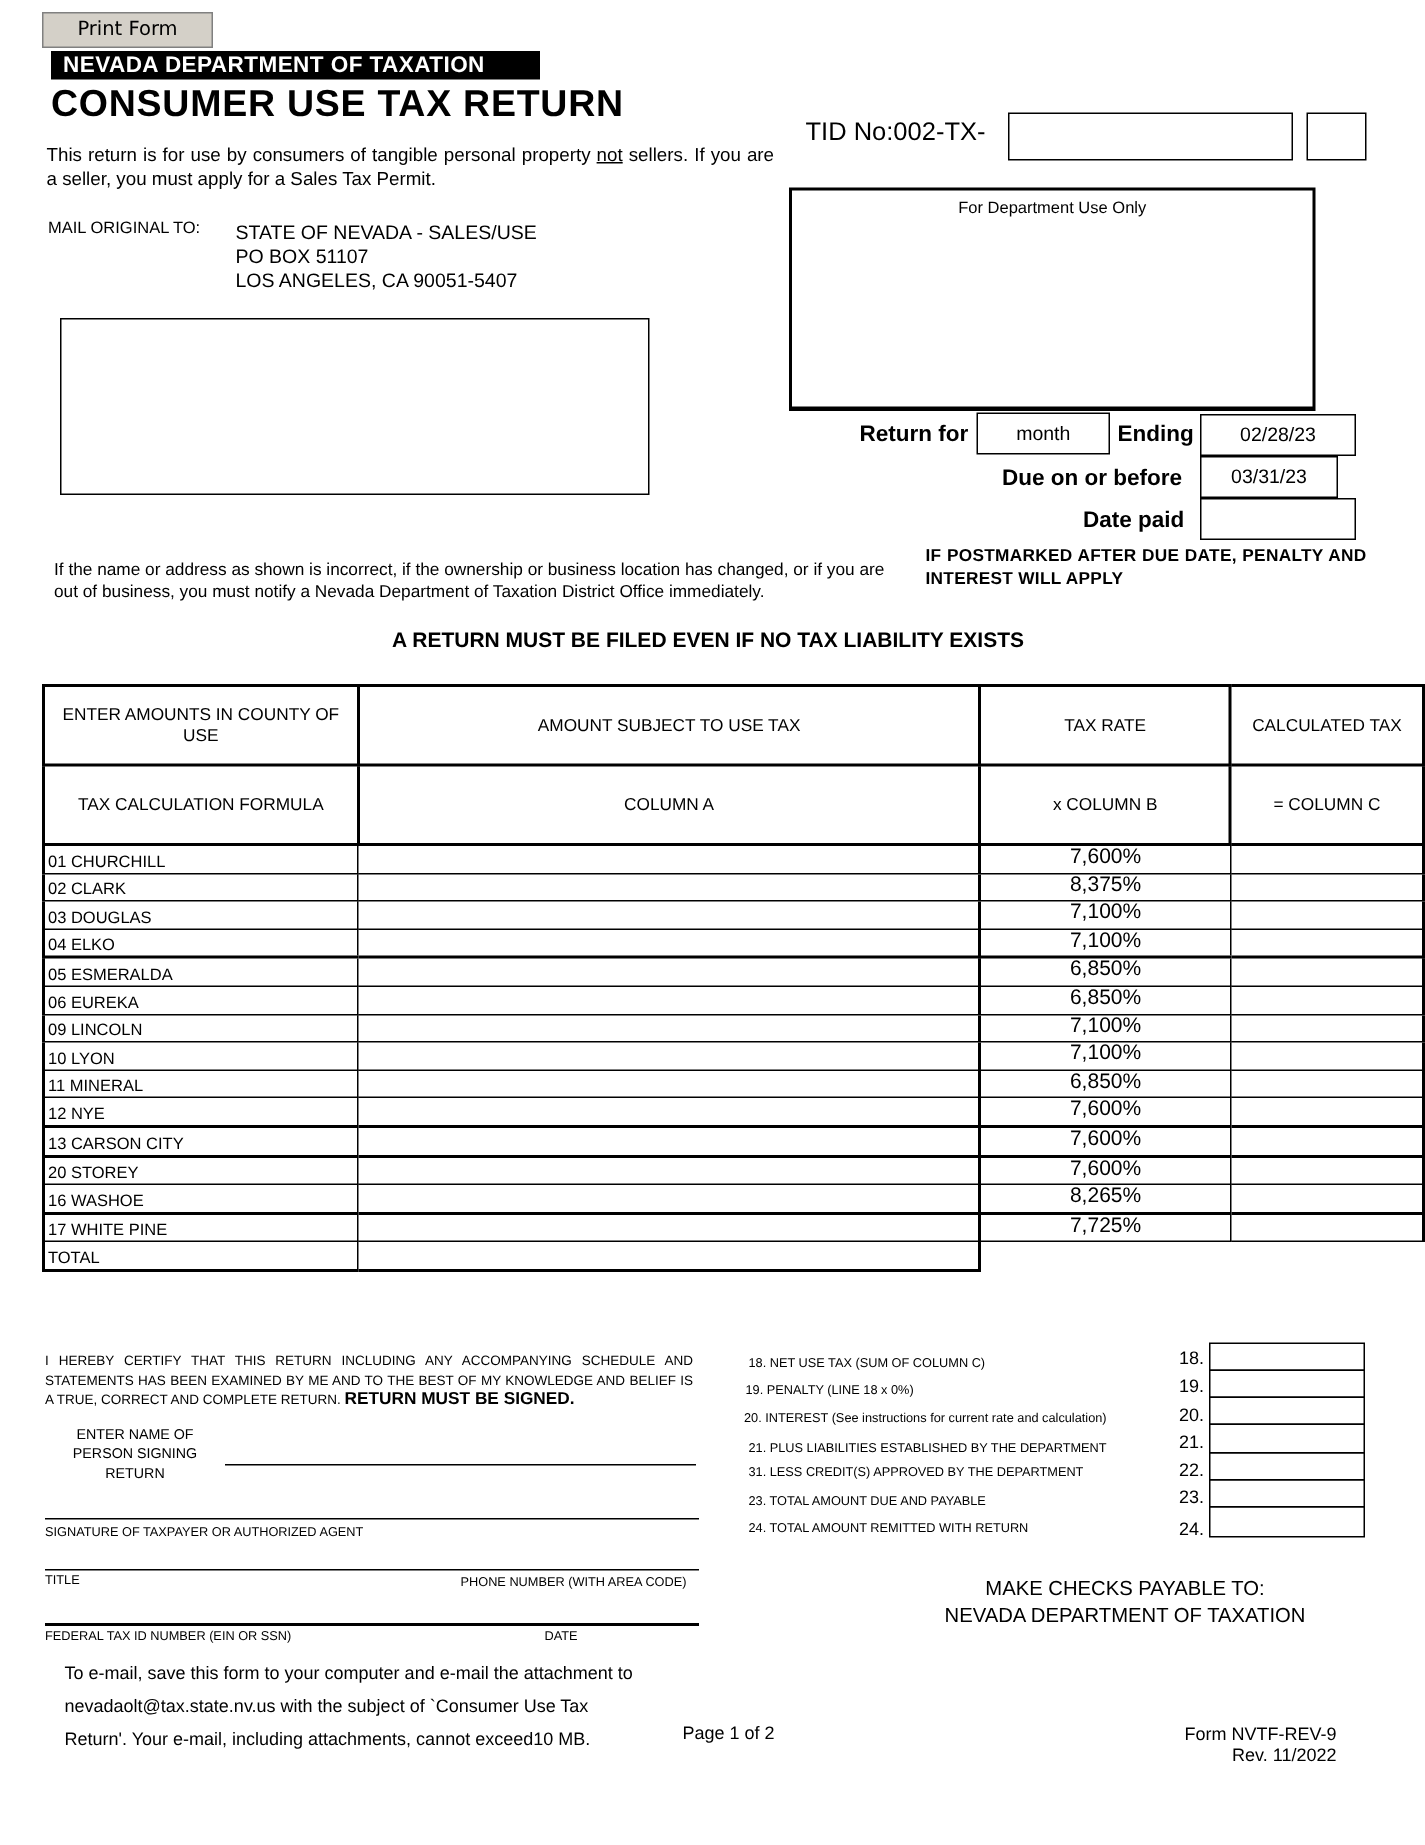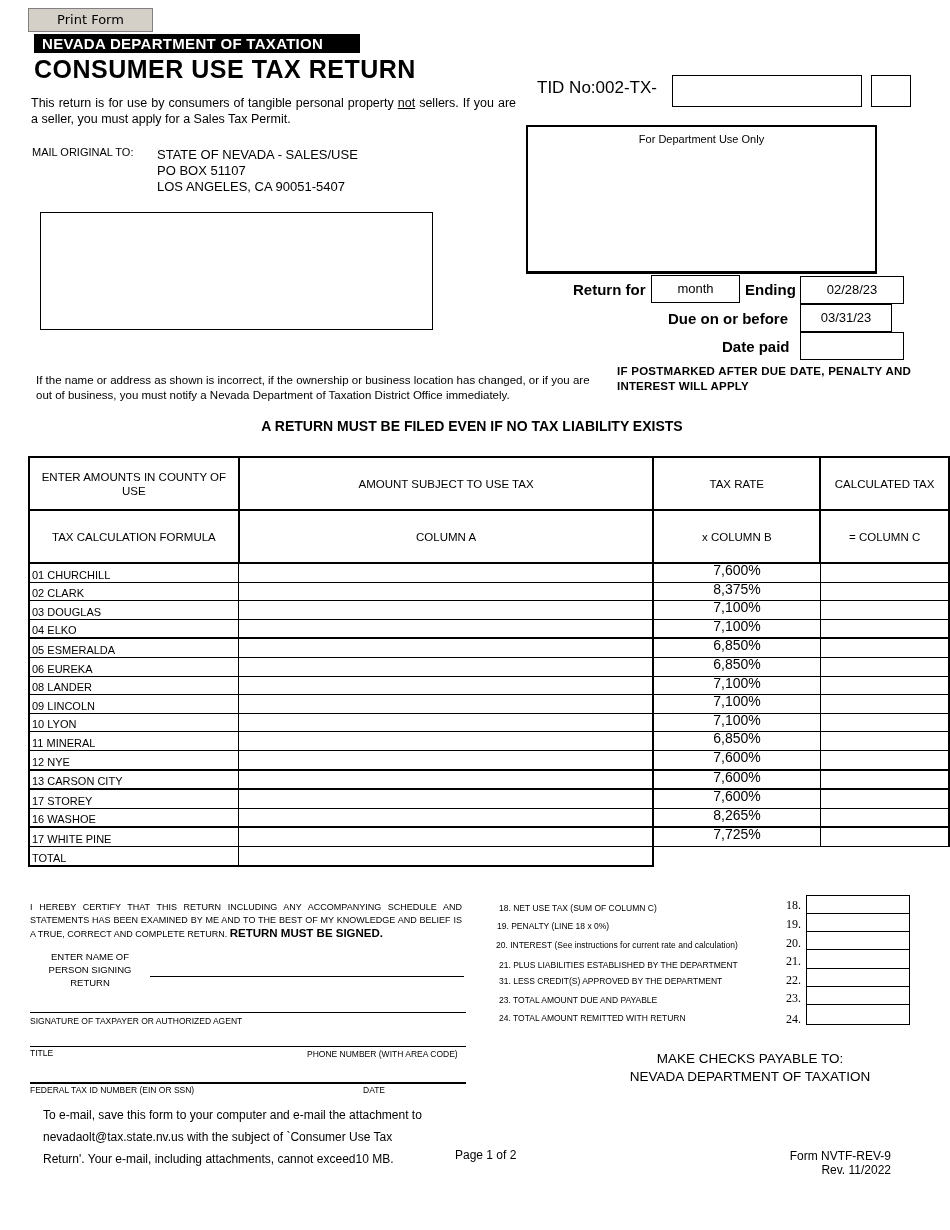--- a/index.html
+++ b/index.html
@@ -1,19 +1,19 @@
 <!DOCTYPE html>
 <html><head>
 <meta charset="utf-8">
 <style>
   html, body { margin:0; padding:0; background:#fff; }
   body { width:950px; height:1230px; position:relative; overflow:hidden;
          font-family:"Liberation Sans", sans-serif; color:#000; }
   .abs { position:absolute; }
-  .print-btn { left:28px; top:8px; width:125px; height:24px; background:#d4d0c8;
+  .print-btn { left:28px; top:8px; width:114px; height:24px; background:#d4d0c8;
     border:1px solid #808080; box-sizing:border-box; font-family:"DejaVu Sans", sans-serif;
     font-size:13px; text-align:center; line-height:22px; cursor:pointer; }
   .dept-banner { left:34px; top:34px; width:326px; height:19px; background:#000; color:#fff;
     font-weight:bold; font-size:15px; line-height:19px; padding-left:8px; box-sizing:border-box; letter-spacing:0.3px; }
   .main-title { left:34px; top:55px; font-size:25px; font-weight:900; letter-spacing:0.5px; }
   .intro { left:31px; top:95px; width:485px; font-size:12.5px; line-height:16px; text-align:justify; }
   .intro u { text-decoration:underline; }
   .mail-label { left:32px; top:146px; font-size:11px; }
   .mail-addr { left:157px; top:147px; font-size:13px; line-height:16px; }
   .addr-box { left:40px; top:212px; width:393px; height:118px; border:1.5px solid #000; box-sizing:border-box; }
@@ -39,21 +39,21 @@
   .col-c { width:103px; }
   .thick-l { border-left:2px solid #000 !important; }
   .thick-r { border-right:2px solid #000 !important; }
   .thick-b { border-bottom:2px solid #000 !important; }
   .certify { left:30px; top:901px; width:432px; font-size:9px; line-height:13px; text-align:justify; }
   .certify b { font-size:11.5px; }
   .signer-label { left:30px; top:950px; width:120px; text-align:center; font-size:9.5px; line-height:13px; }
   .line { border-top:1px solid #000; position:absolute; }
   .small-lbl { font-size:8.5px; position:absolute; }
   .summary-lbl { font-size:8.5px; position:absolute; left:0; }
-  .summary-num { font-size:12px; position:absolute;font-family:Liberation Serif, serif; }
+  .summary-num { font-size:12px; position:absolute; }
   .summary-box { position:absolute; left:806px; width:104px; border:1.5px solid #000; box-sizing:border-box; }
   .make-checks { left:600px; top:1050px; width:300px; text-align:center; font-size:13.5px; line-height:18px; }
   .email-note { left:43px; top:1104px; width:380px; font-size:12px; line-height:22px; }
   .page-num { left:455px; top:1148px; font-size:12px; }
   .form-id { left:760px; top:1149px; width:131px; text-align:right; font-size:12px; line-height:14px; }
 </style>
 </head>
 <body>
 
 <div class="abs print-btn">Print Form</div>
@@ -135,57 +135,51 @@
         <td class="rate">6,850%</td>
         <td class="thick-r"></td>
       </tr>
       <tr class="row">
         <td class="county thick-l">06 EUREKA</td>
         <td class="thick-r"></td>
         <td class="rate">6,850%</td>
         <td class="thick-r"></td>
       </tr>
       <tr class="row">
-        <td class="county thick-l">08 LANDER</td>
+        <td class="county thick-l">09 LINCOLN</td>
         <td class="thick-r"></td>
         <td class="rate">7,100%</td>
         <td class="thick-r"></td>
       </tr>
       <tr class="row">
-        <td class="county thick-l">09 LINCOLN</td>
+        <td class="county thick-l">10 LYON</td>
         <td class="thick-r"></td>
         <td class="rate">7,100%</td>
         <td class="thick-r"></td>
       </tr>
       <tr class="row">
-        <td class="county thick-l">10 LYON</td>
-        <td class="thick-r"></td>
-        <td class="rate">7,100%</td>
-        <td class="thick-r"></td>
-      </tr>
-      <tr class="row">
         <td class="county thick-l">11 MINERAL</td>
         <td class="thick-r"></td>
         <td class="rate">6,850%</td>
         <td class="thick-r"></td>
       </tr>
       <tr class="row">
         <td class="county thick-l thick-b">12 NYE</td>
         <td class="thick-r thick-b"></td>
         <td class="rate thick-b">7,600%</td>
         <td class="thick-r thick-b"></td>
       </tr>
       <tr class="row">
         <td class="county thick-l thick-b">13 CARSON CITY</td>
         <td class="thick-r thick-b"></td>
         <td class="rate thick-b">7,600%</td>
         <td class="thick-r thick-b"></td>
       </tr>
       <tr class="row">
-        <td class="county thick-l">17 STOREY</td>
+        <td class="county thick-l">20 STOREY</td>
         <td class="thick-r"></td>
         <td class="rate">7,600%</td>
         <td class="thick-r"></td>
       </tr>
       <tr class="row">
         <td class="county thick-l thick-b">16 WASHOE</td>
         <td class="thick-r thick-b"></td>
         <td class="rate thick-b">8,265%</td>
         <td class="thick-r thick-b"></td>
       </tr>

